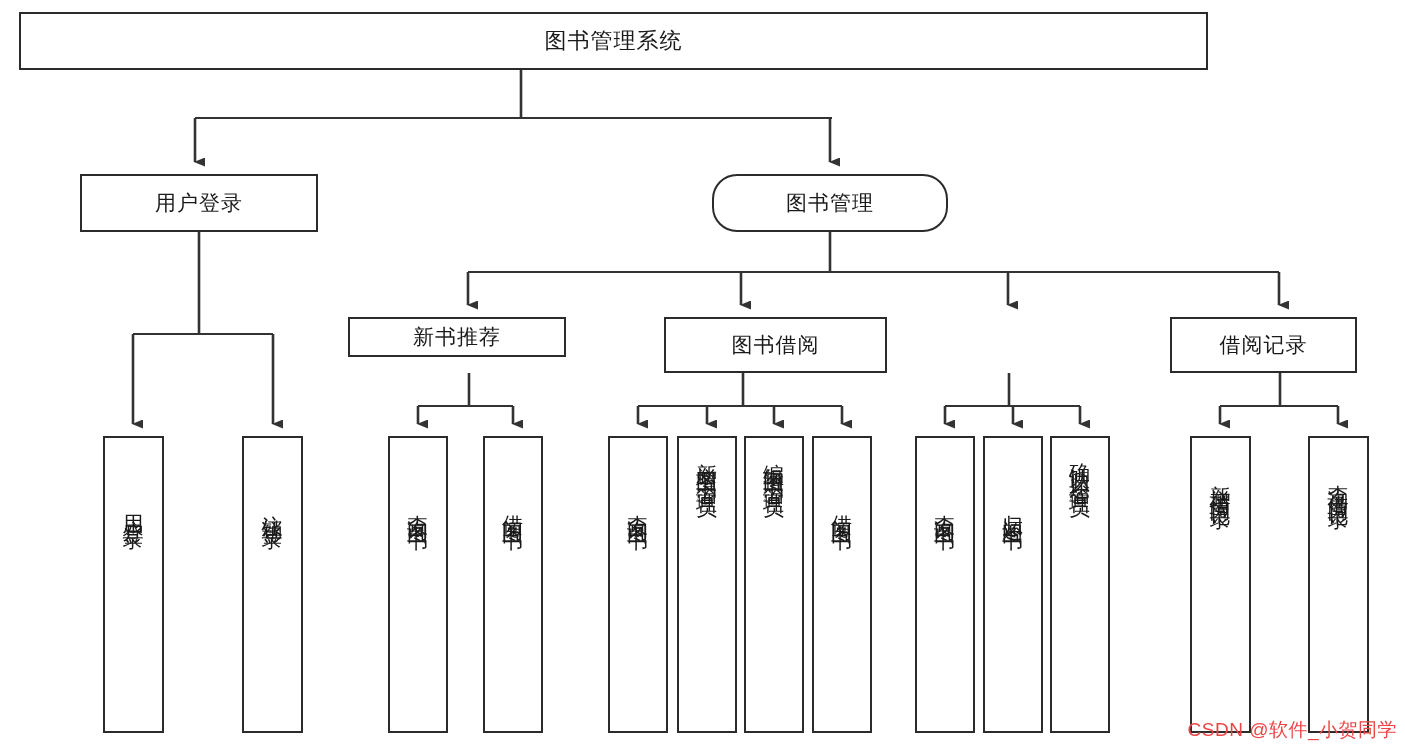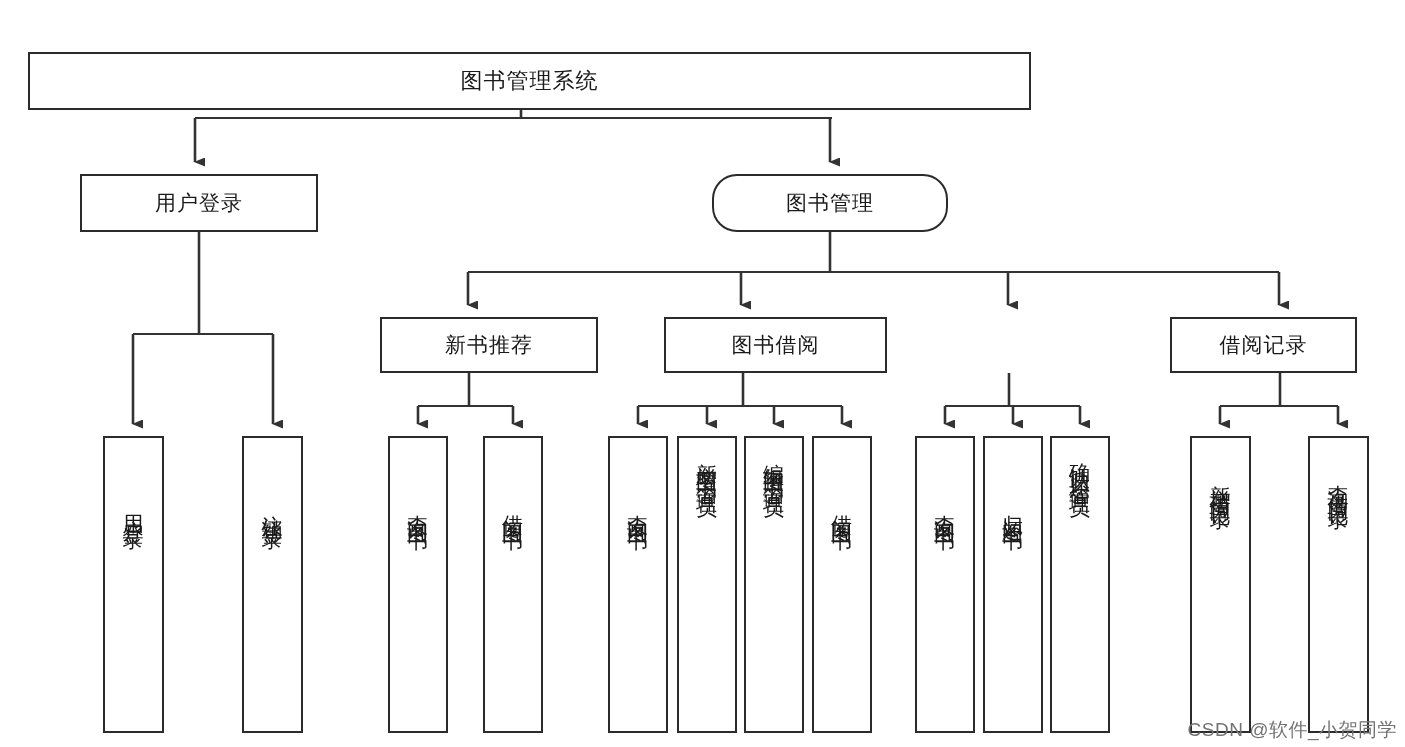--- a/index.html
+++ b/index.html
@@ -53,21 +53,21 @@
     margin: 0 auto;
   }
   .node.root {
     font-size: 22px;
   }
   .watermark {
     position: absolute;
     right: 8px;
     bottom: 4px;
     font-size: 19px;
-    color: #737373;
+    color: #ef4444;
     letter-spacing: 0.5px;
     white-space: nowrap;
     margin-left: 32px;
   }
 </style>
 </head>
 <body>
 
 <div id="canvas">
 
@@ -117,32 +117,32 @@
       <path d="M1013,406 L1013,424" marker-end="url(#arrowhead)"></path>
       <path d="M1080,406 L1080,424" marker-end="url(#arrowhead)"></path>
 
       <path d="M1280,373 L1280,406"></path>
       <path d="M1220,406 L1338,406" stroke-width="2.2"></path>
       <path d="M1220,406 L1220,424" marker-end="url(#arrowhead)"></path>
       <path d="M1338,406 L1338,424" marker-end="url(#arrowhead)"></path>
     </g>
   </svg>
 
-  <div class="node horiz root" style="left:28px; top:12px; width:1003px; height:58px;margin-top:40px;">
+  <div class="node horiz root" style="left:19px; top:12px; width:1189px; height:58px;">
     <span>图书管理系统</span>
   </div>
 
   <div class="node horiz" style="left:80px; top:174px; width:238px; height:58px;">
     <span>用户登录</span>
   </div>
   <div class="node horiz" style="left:712px; top:174px; width:236px; height:58px;border-radius:25px;">
     <span>图书管理</span>
   </div>
 
-  <div class="node horiz" style="left:380px; top:317px; width:218px; height:56px;">
+  <div class="node horiz" style="left:348px; top:317px; width:218px; height:40px;">
     <span>新书推荐</span>
   </div>
   <div class="node horiz" style="left:664px; top:317px; width:223px; height:56px;">
     <span>图书借阅</span>
   </div>
   <div class="node horiz" style="left:1170px; top:317px; width:187px; height:56px;">
     <span>借阅记录</span>
   </div>
 
   <div class="node vert" style="left:103px; top:436px; width:61px; height:297px; padding-top:60px;">

